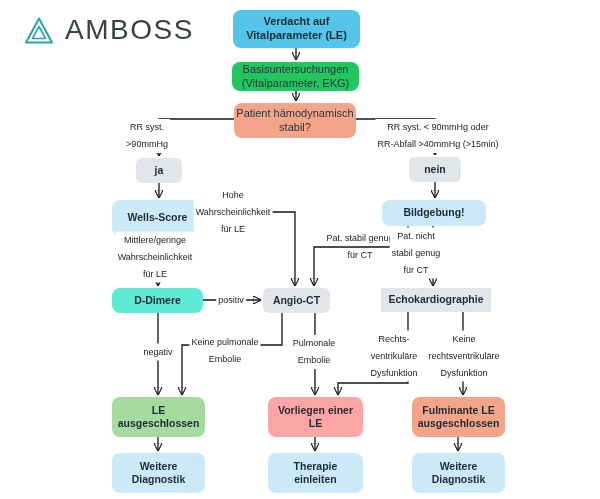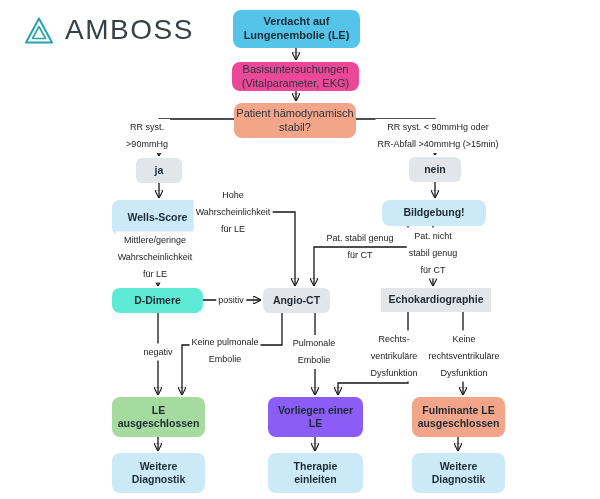--- a/index.html
+++ b/index.html
@@ -63,35 +63,35 @@
     <path d="M408,226 V247 H314 V285" marker-end="url(#ah)"></path>
     <path d="M433,226 V285" marker-end="url(#ah)"></path>
     <path d="M408,312 V383 H338 V394" marker-end="url(#ah)"></path>
     <path d="M463,312 V394" marker-end="url(#ah)"></path>
     <path d="M158,437 V450" marker-end="url(#ah)"></path>
     <path d="M315,437 V450" marker-end="url(#ah)"></path>
     <path d="M458,437 V450" marker-end="url(#ah)"></path>
   </svg>
 
   <div class="node big" style="left: 233px; top: 10px; width: 127px; height: 38px; background-color: rgb(85, 196, 233);">Verdacht auf
-Lungenembolie (LE)</div>
-  <div class="node rw" style="left: 232px; top: 62px; width: 127px; height: 29px; background-color: #ec4899;">Basisuntersuchungen
+Vitalparameter (LE)</div>
+  <div class="node rw" style="left: 232px; top: 62px; width: 127px; height: 29px; background-color: #22c55e;">Basisuntersuchungen
 (Vitalparameter, EKG)</div>
   <div class="node rw" style="left: 234px; top: 103px; width: 122px; height: 35px; background-color: rgb(243, 165, 138);">Patient hämodynamisch
 stabil?</div>
   <div class="node" style="left: 136px; top: 158px; width: 46px; height: 25px; border-radius: 6px; background-color: rgb(226, 229, 233);">ja</div>
   <div class="node" style="left: 409px; top: 157px; width: 52px; height: 25px; border-radius: 6px; background-color: rgb(226, 229, 233);">nein</div>
   <div class="node" style="left: 112px; top: 200px; width: 91px; height: 36px; background-color: rgb(203, 233, 246);">Wells-Score</div>
   <div class="node" style="left: 382px; top: 200px; width: 104px; height: 26px; background-color: rgb(203, 233, 246);">Bildgebung!</div>
   <div class="node" style="left: 112px; top: 288px; width: 91px; height: 25px; background-color: #5eead4;">D-Dimere</div>
   <div class="node" style="left: 263px; top: 288px; width: 67px; height: 25px; border-radius: 6px; background-color: rgb(226, 229, 233);">Angio-CT</div>
   <div class="node" style="left: 381px; top: 288px; width: 110px; height: 24px; border-radius: 0; background-color: rgb(226, 229, 233);">Echokardiographie</div>
   <div class="node" style="left: 112px; top: 397px; width: 93px; height: 40px; background-color: rgb(166, 219, 160);">LE
 ausgeschlossen</div>
-  <div class="node" style="left: 268px; top: 397px; width: 95px; height: 40px; background-color: #8b5cf6;">Vorliegen einer
+  <div class="node" style="left: 268px; top: 397px; width: 95px; height: 40px; background-color: #fca5a5;">Vorliegen einer
 LE</div>
   <div class="node" style="left: 412px; top: 397px; width: 93px; height: 40px; background-color: rgb(243, 165, 138);">Fulminante LE
 ausgeschlossen</div>
   <div class="node" style="left: 112px; top: 453px; width: 93px; height: 40px; background-color: rgb(203, 233, 246);">Weitere
 Diagnostik</div>
   <div class="node" style="left: 268px; top: 453px; width: 95px; height: 40px; background-color: rgb(203, 233, 246);">Therapie
 einleiten</div>
   <div class="node" style="left: 412px; top: 453px; width: 93px; height: 40px; background-color: rgb(203, 233, 246);">Weitere
 Diagnostik</div>
 
@@ -106,21 +106,21 @@
 Wahrscheinlichkeit
 für LE</div>
   <div class="elabel" style="left:231px;top:300px">positiv</div>
   <div class="elabel" style="left:158px;top:352px">negativ</div>
   <div class="elabel" style="left:225px;top:351px">Keine pulmonale
 Embolie</div>
   <div class="elabel" style="left:314px;top:352px">Pulmonale
 Embolie</div>
   <div class="elabel nobg" style="left:360px;top:247px">Pat. stabil genug
 für CT</div>
-  <div class="elabel" style="left:433px;top:253px">Pat. nicht
+  <div class="elabel" style="left:416px;top:253px">Pat. nicht
 stabil genug
 für CT</div>
   <div class="elabel" style="left:394px;top:356px">Rechts-
 ventrikuläre
 Dysfunktion</div>
   <div class="elabel" style="left:464px;top:356px">Keine
 rechtsventrikuläre
 Dysfunktion</div>
 
 </div>

